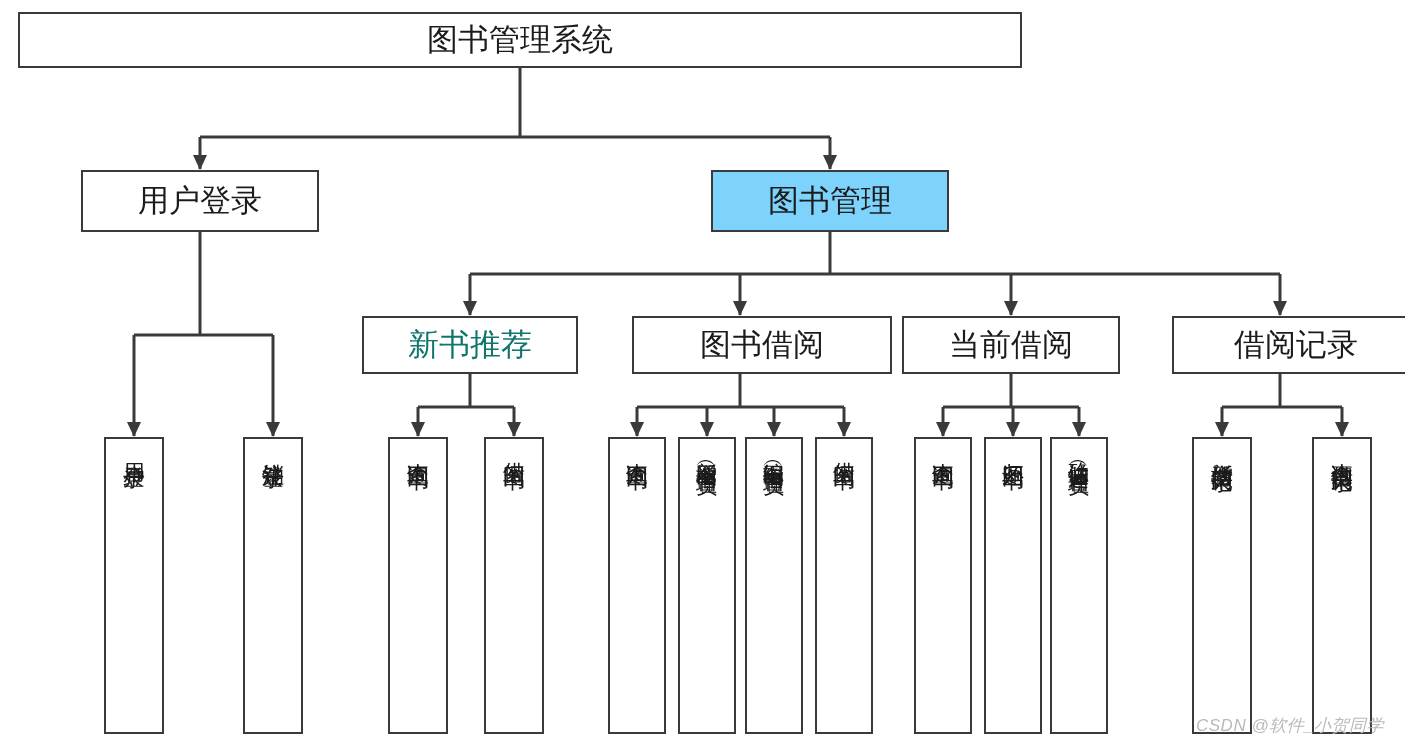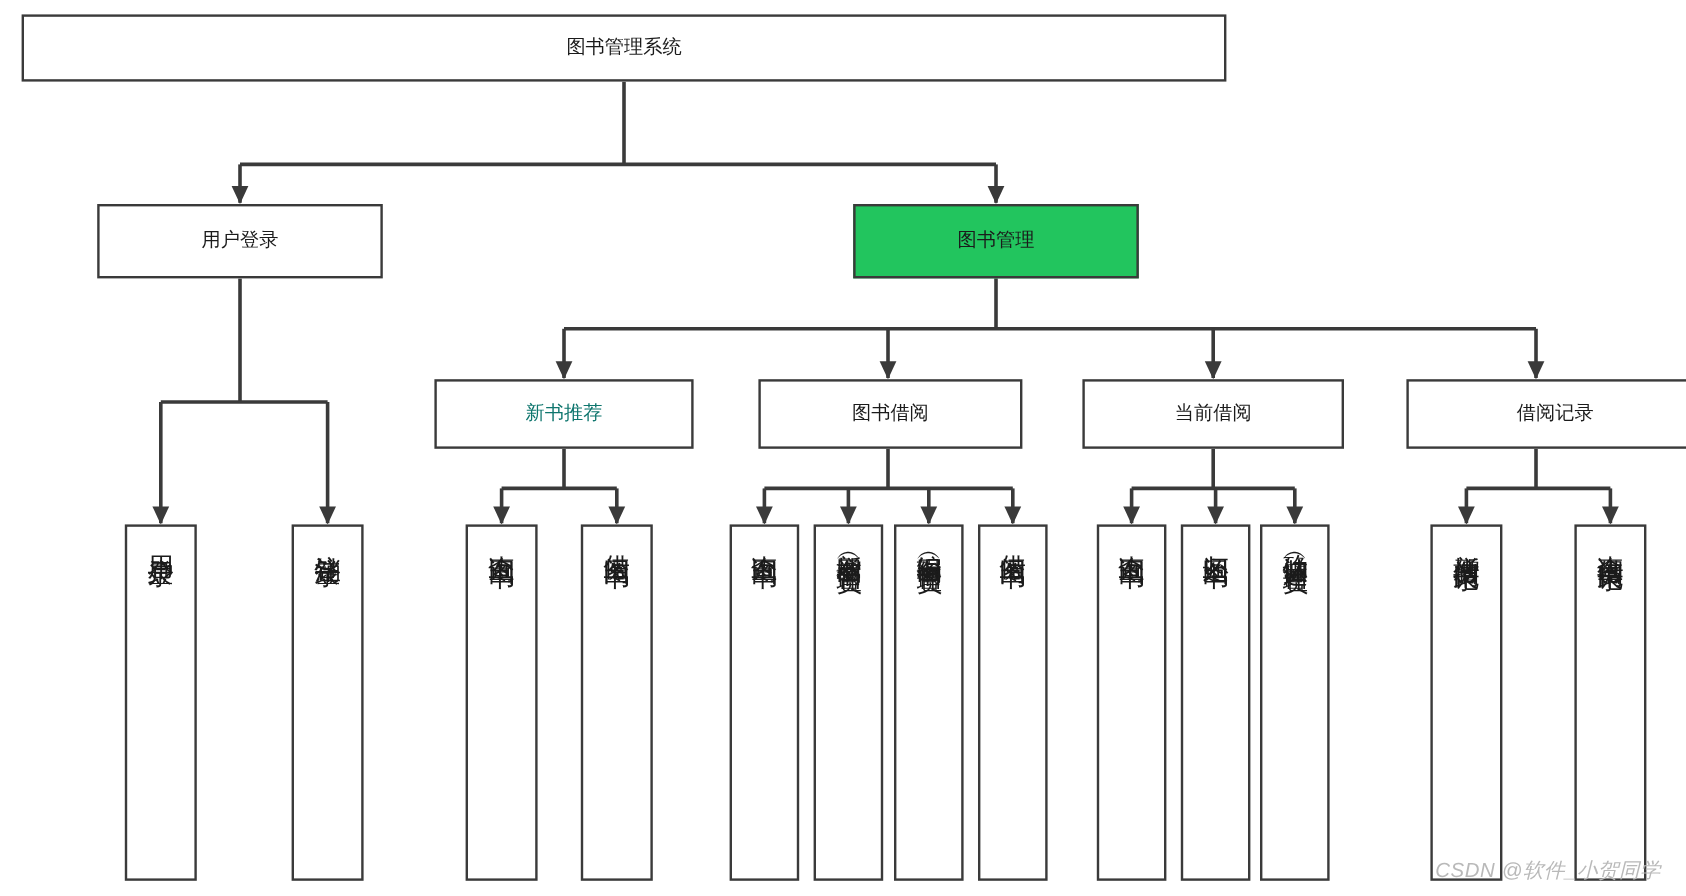--- a/index.html
+++ b/index.html
@@ -35,21 +35,21 @@
     justify-content: center;
     color: #1b1b1b;
   }
   .node .label {
     display: block;
     text-align: center;
     line-height: 1.18;
   }
   .node.horiz .label {
     writing-mode: horizontal-tb;
-    font-size: 16px;
+    font-size: 31px;
   }
   .node.vert {
     align-items: flex-start;
     justify-content: center;
     padding-top: 6px;
   }
   .node.vert .label {
     writing-mode: vertical-rl;
     text-orientation: upright;
     letter-spacing: 2px;
@@ -127,27 +127,27 @@
       <line x1="1342" y1="407" x2="1342" y2="436" stroke="#3a3a3a" stroke-width="3"></line>
       <polygon points="1335,422 1349,422 1342,437" fill="#3a3a3a"></polygon>
     </svg>
   <div id="nodes">
       <div class="node horiz" style="left: 18px; top: 12px; width: 1004px; height: 56px; border-color: rgb(58, 58, 58); background: rgb(255, 255, 255); color: rgb(27, 27, 27);">
         <span class="label">图书管理系统</span>
       </div>
       <div class="node horiz" style="left: 81px; top: 170px; width: 238px; height: 62px; border-color: rgb(58, 58, 58); background: rgb(255, 255, 255); color: rgb(27, 27, 27);">
         <span class="label">用户登录</span>
       </div>
-      <div class="node horiz" style="left: 711px; top: 170px; width: 238px; height: 62px; border-color: rgb(58, 58, 58); background: #22c55e; color: rgb(27, 27, 27);">
+      <div class="node horiz" style="left: 711px; top: 170px; width: 238px; height: 62px; border-color: rgb(58, 58, 58); background: #7dd3fc; color: rgb(27, 27, 27);">
         <span class="label">图书管理</span>
       </div>
       <div class="node horiz" style="left: 362px; top: 316px; width: 216px; height: 58px; border-color: rgb(58, 58, 58); background: rgb(255, 255, 255); color: #0f766e;">
         <span class="label">新书推荐</span>
       </div>
-      <div class="node horiz" style="left: 632px; top: 316px; width: 220px; height: 58px; border-color: rgb(58, 58, 58); background: rgb(255, 255, 255); color: rgb(27, 27, 27);">
+      <div class="node horiz" style="left: 632px; top: 316px; width: 260px; height: 58px; border-color: rgb(58, 58, 58); background: rgb(255, 255, 255); color: rgb(27, 27, 27);">
         <span class="label">图书借阅</span>
       </div>
       <div class="node horiz" style="left: 902px; top: 316px; width: 218px; height: 58px; border-color: rgb(58, 58, 58); background: rgb(255, 255, 255); color: rgb(27, 27, 27);">
         <span class="label">当前借阅</span>
       </div>
       <div class="node horiz" style="left: 1172px; top: 316px; width: 248px; height: 58px; border-color: rgb(58, 58, 58); background: rgb(255, 255, 255); color: rgb(27, 27, 27);">
         <span class="label">借阅记录</span>
       </div>
       <div class="node vert" style="left: 104px; top: 437px; width: 60px; height: 297px; border-color: rgb(58, 58, 58); background: rgb(255, 255, 255); color: rgb(27, 27, 27);">
         <span class="label">用户登录</span>

